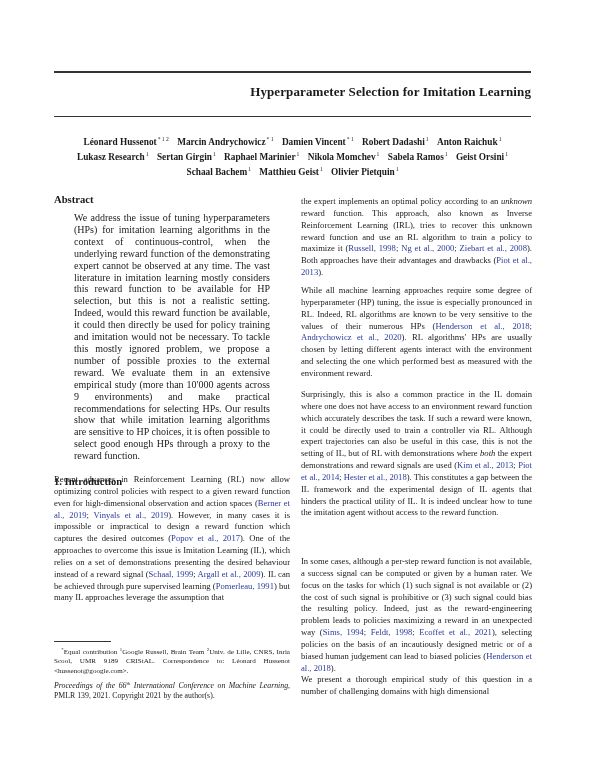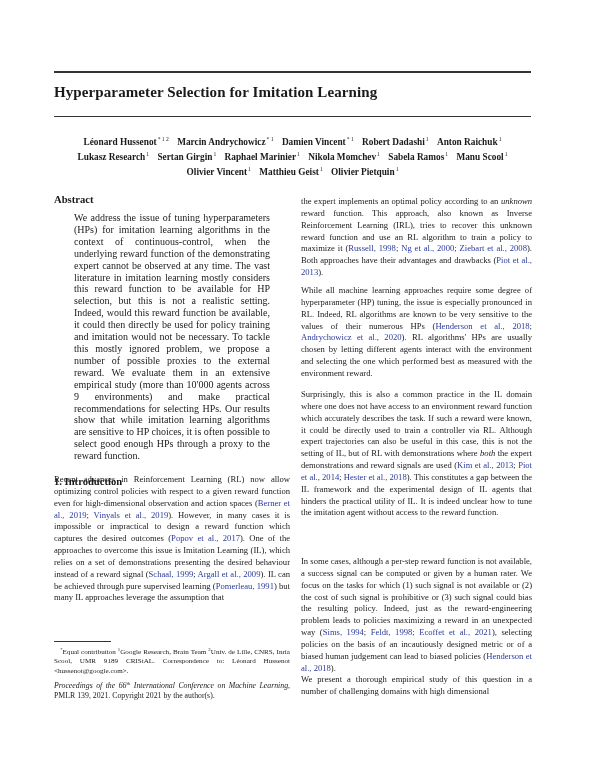--- a/index.html
+++ b/index.html
@@ -3,22 +3,22 @@
 <meta charset="utf-8">
 <style>
   * { margin: 0; padding: 0; box-sizing: border-box; }
   html, body { width: 600px; height: 776px; background: #ffffff; overflow: hidden; }
   body { position: relative; font-family: "Liberation Serif", "DejaVu Serif", serif; color: #1a1a1a; }
 
   .rule { position: absolute; left: 54px; width: 477px; background: #333; }
   .rule-top { top: 71px; height: 2px; }
   .rule-bottom { top: 116px; height: 1px; }
 
-  .title { position: absolute; top: 84px; left: 54px; width: 477px; text-align: left;
-           font-weight: bold; font-size: 15px; letter-spacing: 0.1px; }
+  .title { position: absolute; top: 84px; left: 54px; width: 477px; text-align: right;
+           font-weight: bold; font-size: 13px; letter-spacing: 0.1px; }
 
   .authors { position: absolute; top: 133px; left: 40px; width: 505px; text-align: center;
              font-weight: bold; font-size: 9.3px; line-height: 12.6px; }
   .authors .au { white-space: nowrap; margin: 0 3px; }
   .authors sup { font-weight: normal; font-size: 5.6px; vertical-align: 3.5px; margin-left: 1px; }
 
   .col { position: absolute; font-size: 8.6px; line-height: 11.85px; text-align: justify; }
   .col-left { left: 54px; width: 236px; }
   .col-right { left: 301px; width: 231px; }
 
@@ -61,40 +61,40 @@
     <span class="au"><span>Damien Vincent</span><sup>* 1</sup></span>
     <span class="au"><span>Robert Dadashi</span><sup>1</sup></span>
     <span class="au"><span>Anton Raichuk</span><sup>1</sup></span>
   </div>
   <div>
     <span class="au"><span>Lukasz Research</span><sup>1</sup></span>
     <span class="au"><span>Sertan Girgin</span><sup>1</sup></span>
     <span class="au"><span>Raphael Marinier</span><sup>1</sup></span>
     <span class="au"><span>Nikola Momchev</span><sup>1</sup></span>
     <span class="au"><span>Sabela Ramos</span><sup>1</sup></span>
-    <span class="au"><span>Manu Scool</span><sup>1</sup></span>
+    <span class="au"><span>Geist Orsini</span><sup>1</sup></span>
   </div>
   <div>
-    <span class="au"><span>Olivier Vincent</span><sup>1</sup></span>
+    <span class="au"><span>Schaal Bachem</span><sup>1</sup></span>
     <span class="au"><span>Matthieu Geist</span><sup>1</sup></span>
     <span class="au"><span>Olivier Pietquin</span><sup>1</sup></span>
   </div>
 </div>
 
 <h2 class="abstract-heading">Abstract</h2>
 <p class="abstract">We address the issue of tuning hyperparameters (HPs) for imitation learning algorithms in the context of continuous-control, when the underlying reward function of the demonstrating expert cannot be observed at any time. The vast literature in imitation learning mostly considers this reward function to be available for HP selection, but this is not a realistic setting. Indeed, would this reward function be available, it could then directly be used for policy training and imitation would not be necessary. To tackle this mostly ignored problem, we propose a number of possible proxies to the external reward. We evaluate them in an extensive empirical study (more than 10'000 agents across 9 environments) and make practical recommendations for selecting HPs. Our results show that while imitation learning algorithms are sensitive to HP choices, it is often possible to select good enough HPs through a proxy to the reward function.</p>
 
 <h2 class="section-heading">1. Introduction</h2>
 
 <div class="col col-left intro">
   <p class="para"><span>Recent advances in Reinforcement Learning (RL) now allow optimizing control policies with respect to a given reward function even for high-dimensional observation and action spaces (</span><span class="cite">Berner et al., 2019</span><span>; </span><span class="cite">Vinyals et al., 2019</span><span>). However, in many cases it is impossible or impractical to design a reward function which captures the desired outcomes (</span><span class="cite">Popov et al., 2017</span><span>). One of the approaches to overcome this issue is Imitation Learning (IL), which relies on a set of demonstrations presenting the desired behaviour instead of a reward signal (</span><span class="cite">Schaal, 1999</span><span>; </span><span class="cite">Argall et al., 2009</span><span>). IL can be achieved through pure supervised learning (</span><span class="cite">Pomerleau, 1991</span><span>) but many IL approaches leverage the assumption that</span></p>
 </div>
 
 <div class="fn-rule"></div>
-<p class="footnote">&nbsp;&nbsp;&nbsp;<sup>*</sup><span>Equal contribution </span><sup>1</sup><span>Google Research, Brain Team </span><sup>2</sup><span>Univ. de Lille, CNRS, Inria Scool, UMR 9189 CRIStAL. Correspondence to: Léonard Hussenot &lt;hussenot@google.com&gt;.</span></p>
+<p class="footnote">&nbsp;&nbsp;&nbsp;<sup>*</sup><span>Equal contribution </span><sup>1</sup><span>Google Russell, Brain Team </span><sup>2</sup><span>Univ. de Lille, CNRS, Inria Scool, UMR 9189 CRIStAL. Correspondence to: Léonard Hussenot &lt;hussenot@google.com&gt;.</span></p>
 
 <p class="proceedings"><i><span>Proceedings of the 66</span><sup>th</sup><span> International Conference on Machine Learning</span></i><span>, PMLR 139, 2021. Copyright 2021 by the author(s).</span></p>
 
 <div class="col col-right r1">
   <p class="para"><span>the expert implements an optimal policy according to an </span><i>unknown</i><span> reward function. This approach, also known as Inverse Reinforcement Learning (IRL), tries to recover this unknown reward function and use an RL algorithm to train a policy to maximize it (</span><span class="cite">Russell, 1998</span><span>; </span><span class="cite">Ng et al., 2000</span><span>; </span><span class="cite">Ziebart et al., 2008</span><span>). Both approaches have their advantages and drawbacks (</span><span class="cite">Piot et al., 2013</span><span>).</span></p>
 </div>
 
 <div class="col col-right r2">
   <p class="para"><span>While all machine learning approaches require some degree of hyperparameter (HP) tuning, the issue is especially pronounced in RL. Indeed, RL algorithms are known to be very sensitive to the values of their numerous HPs (</span><span class="cite">Henderson et al., 2018</span><span>; </span><span class="cite">Andrychowicz et al., 2020</span><span>). RL algorithms' HPs are usually chosen by letting different agents interact with the environment and selecting the one which performed best as measured with the environment reward.</span></p>
 </div>

